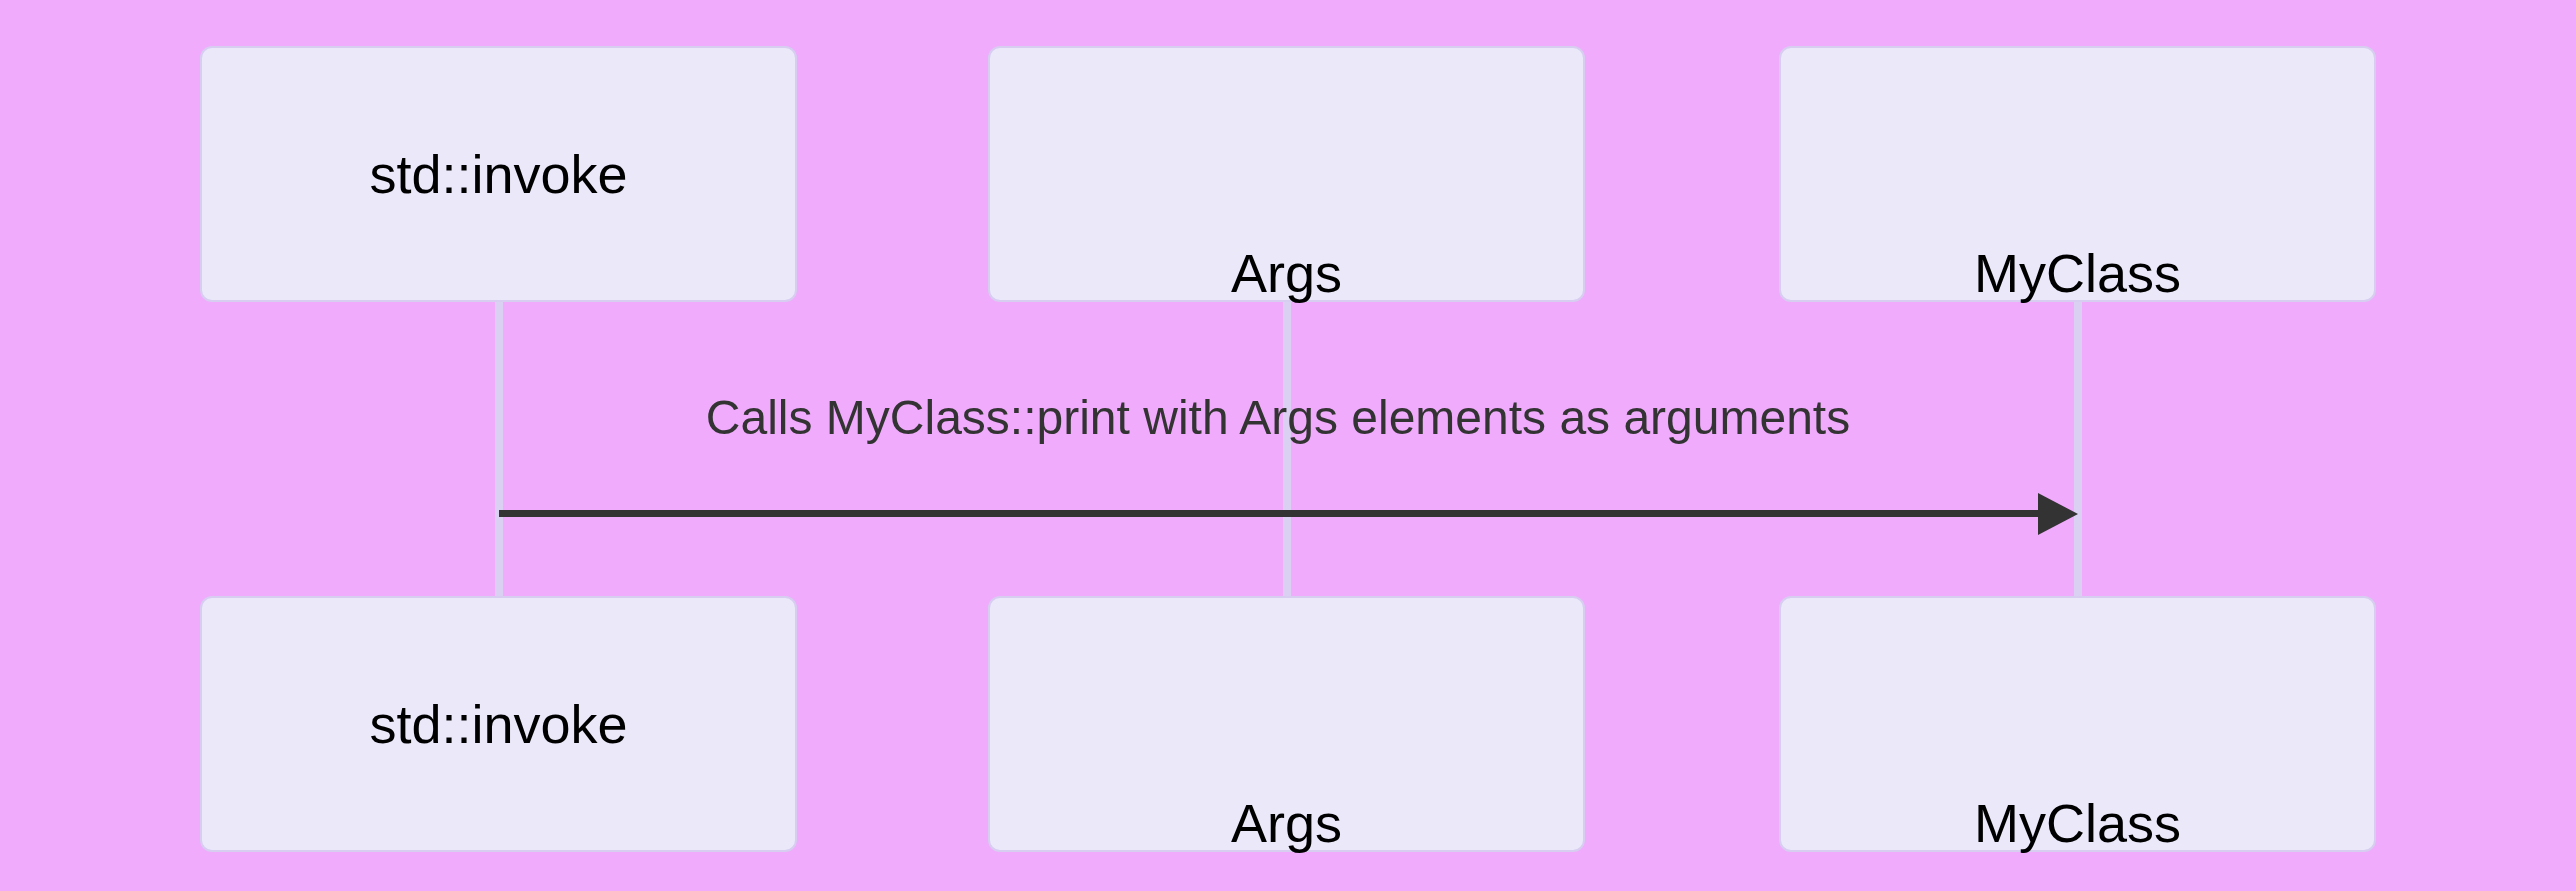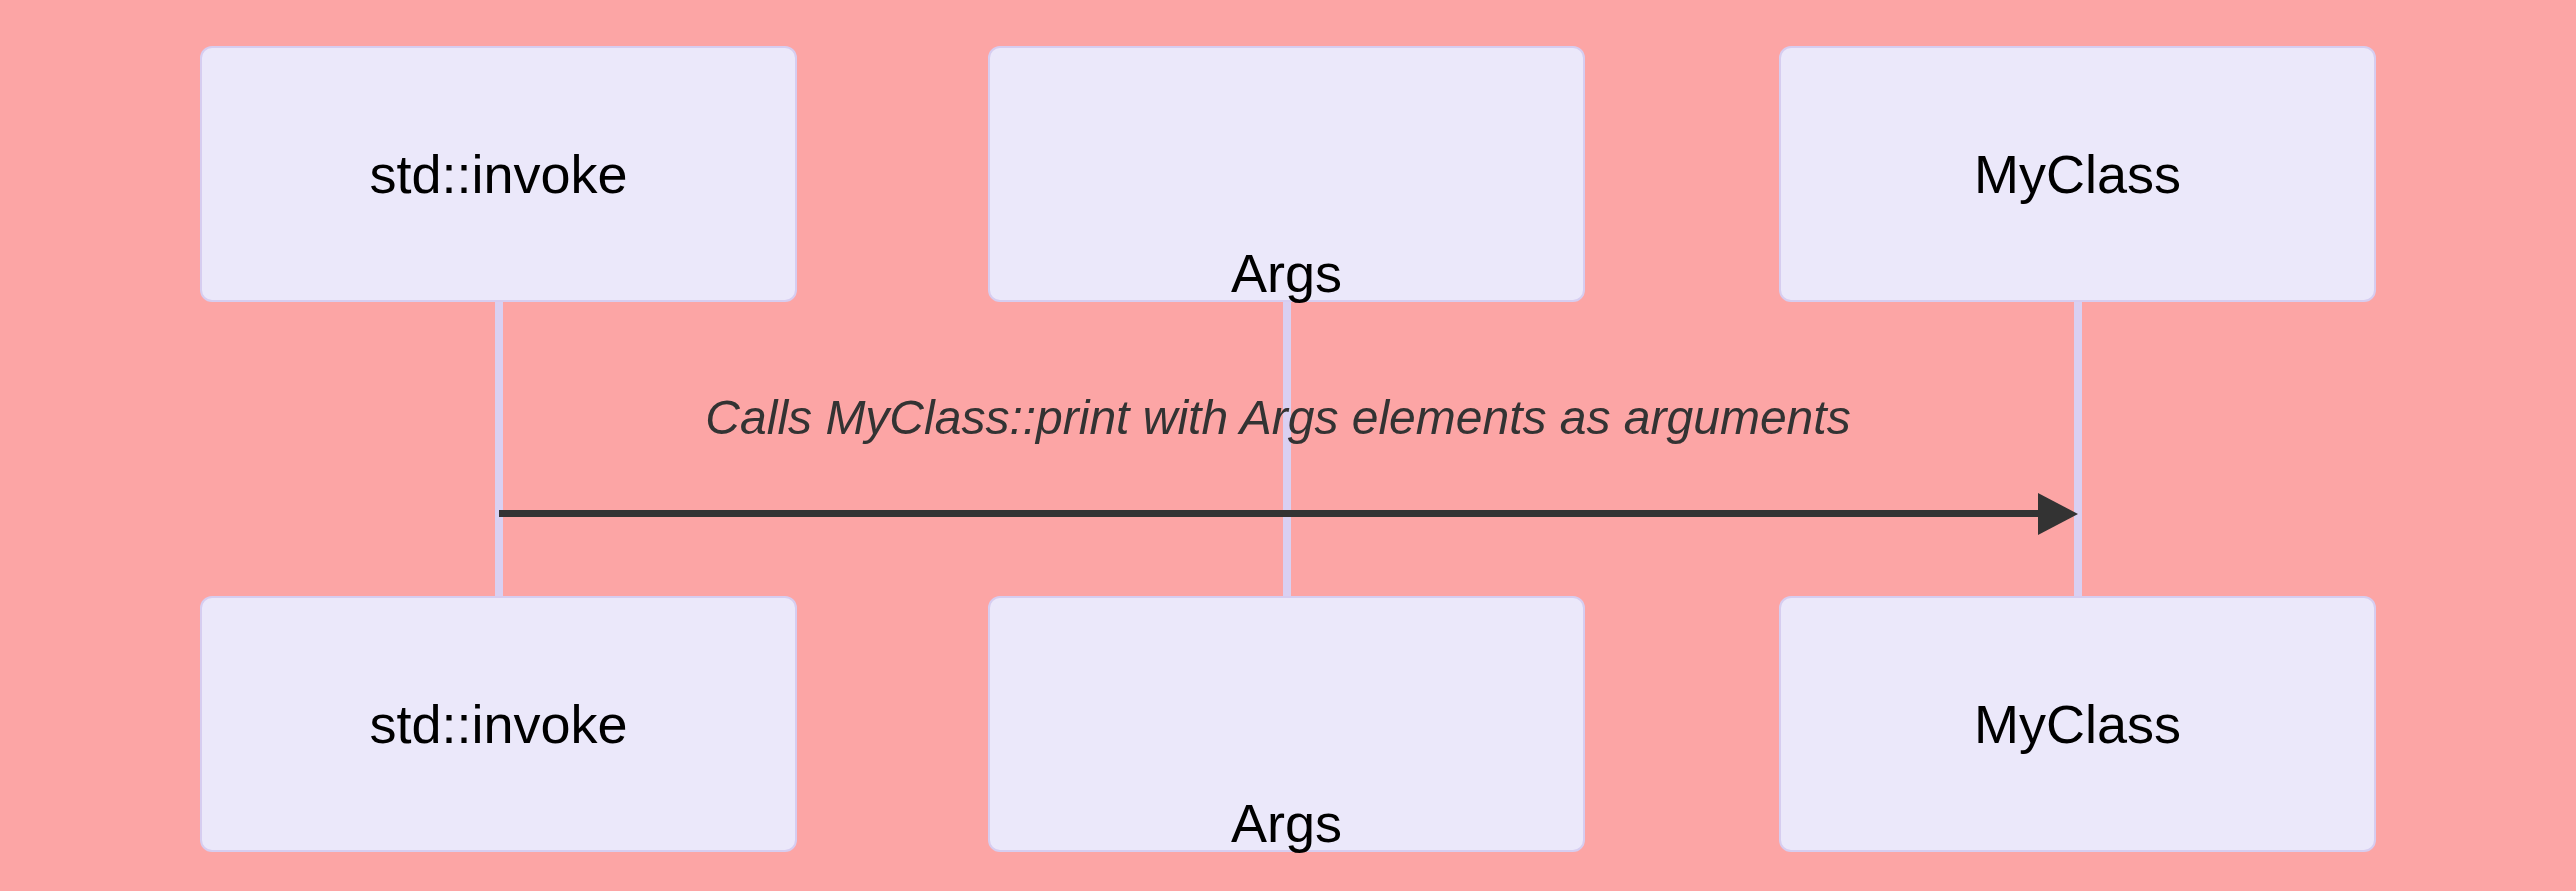--- a/index.html
+++ b/index.html
@@ -7,21 +7,21 @@
     padding: 0;
     background: #ffffff;
   }
   body {
     font-family: "Liberation Sans", sans-serif;
   }
   #diagram-root {
     position: relative;
     width: 2576px;
     height: 892px;
-    background: #fca5a5;
+    background: #f0abfc;
     overflow: hidden;
   }
 
   
   .lifeline {
     position: absolute;
     width: 8px;
     background: #d9d0f2;
     top: 302px;
     height: 294px;
@@ -40,39 +40,38 @@
     border: 2.7px solid #d6cdf0;
     border-radius: 12px;
     display: flex;
     align-items: center;
     justify-content: center;
   }
   .participant-box.top    { top: 46px; }
   .participant-box.bottom { top: 596px; }
   .participant-box.c1 { left: 200px; }
   .participant-box.c2 { left: 988px; align-items: flex-end; }
-  .participant-box.c3 { left: 1779px; }
+  .participant-box.c3 { left: 1779px; align-items: flex-end; }
 
   .participant-label {
     font-size: 54px;
     line-height: 1;
     color: #000000;
     white-space: nowrap;
     font-weight: 400;
   }
 
   
   .message-group {
     position: absolute;
     left: 0;
     top: 0;
     width: 2576px;
     height: 808px;
     pointer-events: none;
-    font-style: italic;
   }
   .message-label {
     position: absolute;
     top: 394px;
     left: 0;
     width: 2576px;
     text-align: center;
     font-size: 48px;
     line-height: 1;
     color: #333333;

